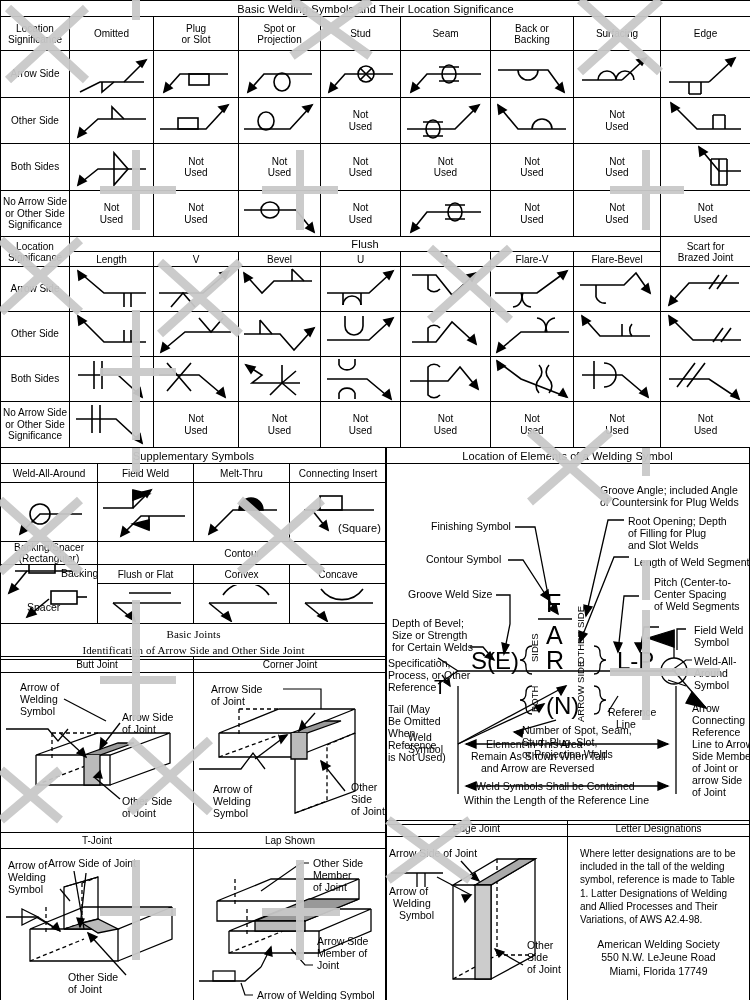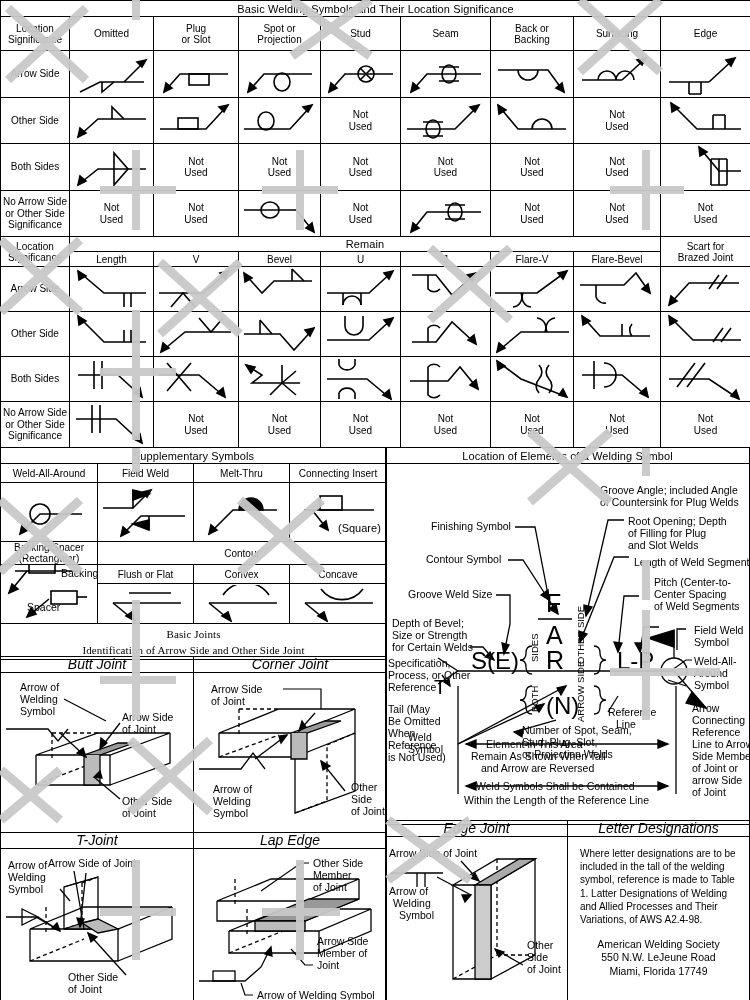--- a/index.html
+++ b/index.html
@@ -34,21 +34,21 @@
 
   
   #sec-basic { position:absolute; left:0; top:0; width:750px; height:236px; }
   #sec-groove{ position:absolute; left:0; top:236px; width:750px; height:211px; }
   #sec-supp  { position:absolute; left:0; top:447px; width:386px; height:209px; }
   #sec-loc   { position:absolute; left:385px; top:447px; width:365px; height:374px; }
   #sec-joints{ position:absolute; left:0; top:656px; width:386px; height:344px; }
   #sec-edge  { position:absolute; left:385px; top:820px; width:365px; height:180px; }
 
   
-  .jhdr { font-size:14px; height:15px; line-height:15px; border:1px solid #000; text-align:center;font-style:italic; }
+  .jhdr { font-size:10px; height:15px; line-height:15px; border:1px solid #000; text-align:center; }
   .jcell { border:1px solid #000; position:relative; overflow:hidden; }
 
   
   .ld { font-size:10px; line-height:13.2px; text-align:left; padding:10px 10px 0 12px; }
   .ld2 { font-size:10.5px; line-height:13.2px; text-align:center; padding-top:12px; }
 
   svg text { font-family:"Liberation Sans", sans-serif; }
 </style>
 </head>
 <body>
@@ -296,21 +296,21 @@
           <col style="width:82px">
         <col style="width:80px">
           <col style="width:90px">
           <col style="width:83px">
           <col style="width:87px">
           <col style="width:90px">
       </colgroup>
       <tbody>
           <tr style="height:15px">
         <td class="hdr" rowspan="2">Location<br>Significance</td>
-        <td class="ttl" colspan="7">Remain</td>
+        <td class="ttl" colspan="7">Flush</td>
         <td class="hdr" rowspan="2">Scart for<br>Brazed Joint</td>
       </tr>
       <tr style="height:15px">
         <td class="hdr">Length</td>
         <td class="hdr">V</td>
         <td class="hdr">Bevel</td>
         <td class="hdr">U</td>
         <td class="hdr">J</td>
         <td class="hdr">Flare-V</td>
         <td class="hdr">Flare-Bevel</td>
@@ -789,21 +789,21 @@
               <text x="18" y="144">Symbol</text>
               <text x="156" y="118">Other</text>
               <text x="156" y="130">Side</text>
               <text x="156" y="142">of Joint</text>
             </g>
           </svg>
         </td>
       </tr>
       <tr style="height:15px">
         <td class="jhdr">T-Joint</td>
-        <td class="jhdr">Lap Edge</td>
+        <td class="jhdr">Lap Shown</td>
       </tr>
       <tr style="height:157px">
         <td class="jcell">
           <svg width="191" height="155" viewBox="0 0 191 155">
             <g stroke="#000" stroke-width="1.3" fill="none">
               <path d="M28 80 L116 80 L170 58 L82 58 Z"></path>
               <path d="M28 80 L28 112 L116 112 L116 80"></path>
               <path d="M116 112 L170 90 L170 58"></path>
               <path d="M44 58 L44 86" stroke-dasharray="4,3"></path>
               <path d="M28 112 L82 90" stroke-dasharray="4,3"></path>

